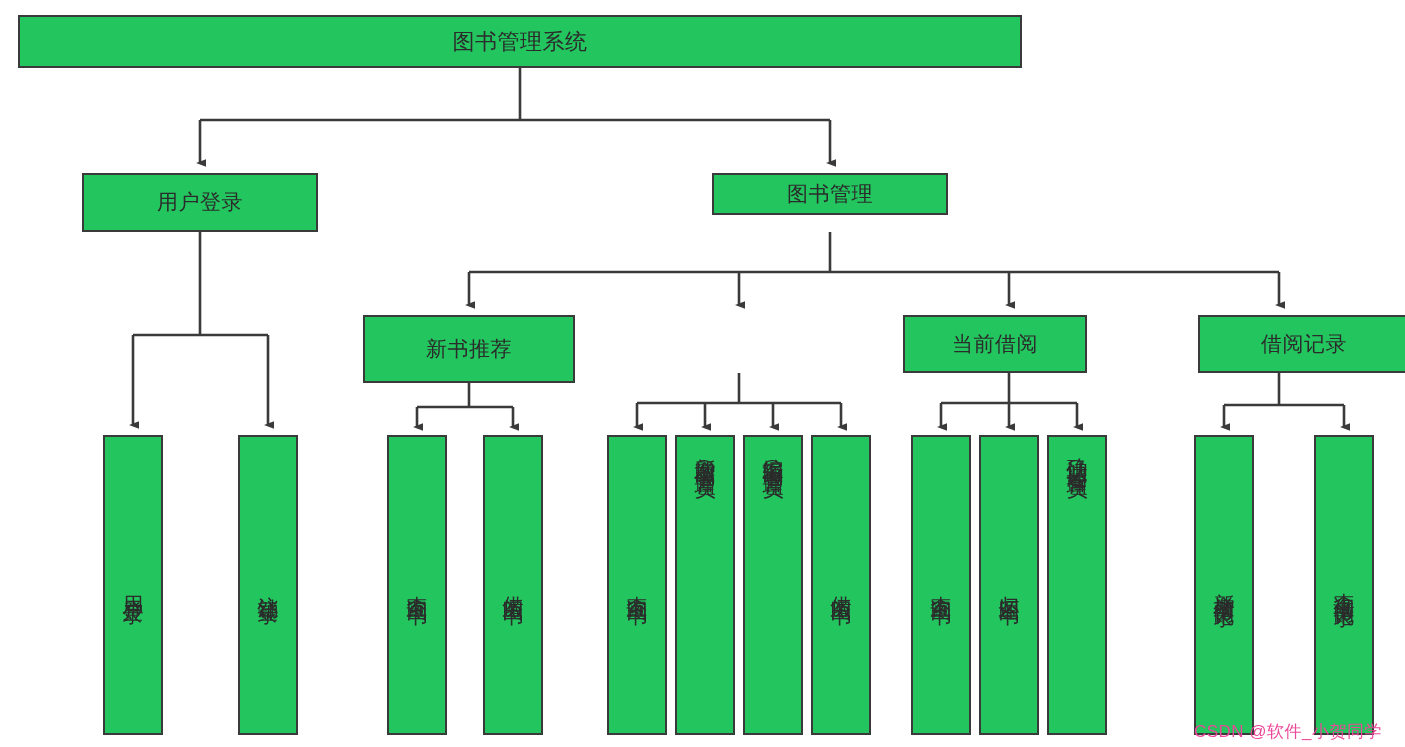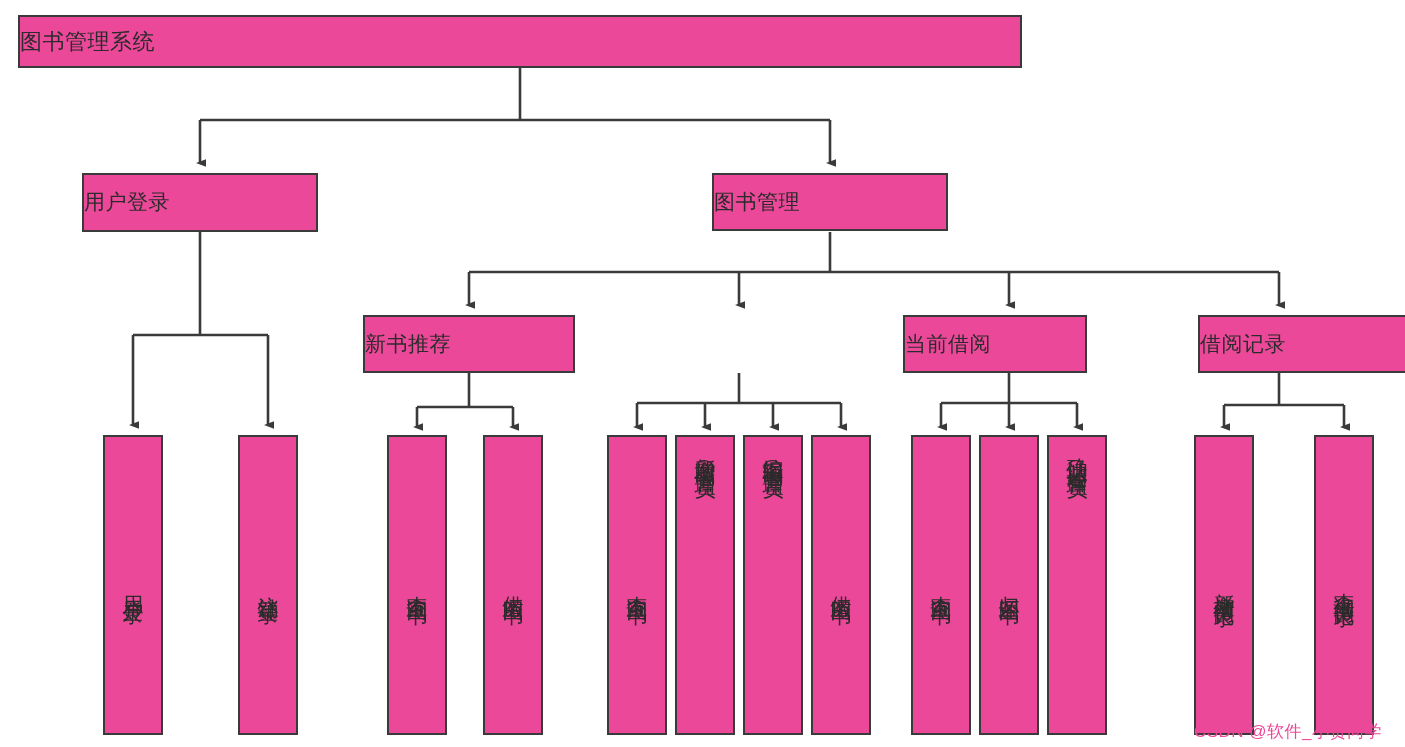--- a/index.html
+++ b/index.html
@@ -25,23 +25,24 @@
     left: 0;
     top: 0;
     width: 1405px;
     height: 747px;
     pointer-events: none;
   }
   .node {
     position: absolute;
     box-sizing: border-box;
     border: 2.5px solid #3a3a3a;
-    background: #ec4899;
+    background: #22c55e;
     display: flex;
     align-items: center;
+    justify-content: center;
     color: #2b2b2b;
   }
   .node .label {
     display: block;
     text-align: center;
     line-height: 1.15;
     letter-spacing: 0.5px;
   }
   
   .node.h .label {
@@ -141,25 +142,25 @@
     </g>
   </svg>
 
   <div class="node h" id="node-root" style="left:18px; top:15px; width:1004px; height:53px;">
     <span class="label">图书管理系统</span>
   </div>
 
   <div class="node h" style="left:82px; top:173px; width:236px; height:59px;">
     <span class="label">用户登录</span>
   </div>
-  <div class="node h" style="left:712px; top:173px; width:236px; height:58px;">
+  <div class="node h" style="left:712px; top:173px; width:236px; height:42px;">
     <span class="label">图书管理</span>
   </div>
 
-  <div class="node h" style="left:363px; top:315px; width:212px; height:58px;">
+  <div class="node h" style="left:363px; top:315px; width:212px; height:68px;">
     <span class="label">新书推荐</span>
   </div>
   <div class="node h" style="left:903px; top:315px; width:184px; height:58px;">
     <span class="label">当前借阅</span>
   </div>
   <div class="node h" style="left:1173px; top:315px; width:212px; height:58px;margin-left:25px;">
     <span class="label">借阅记录</span>
   </div>
 
   <div class="node v align-center" style="left:103px; top:435px; width:60px; height:300px;">

